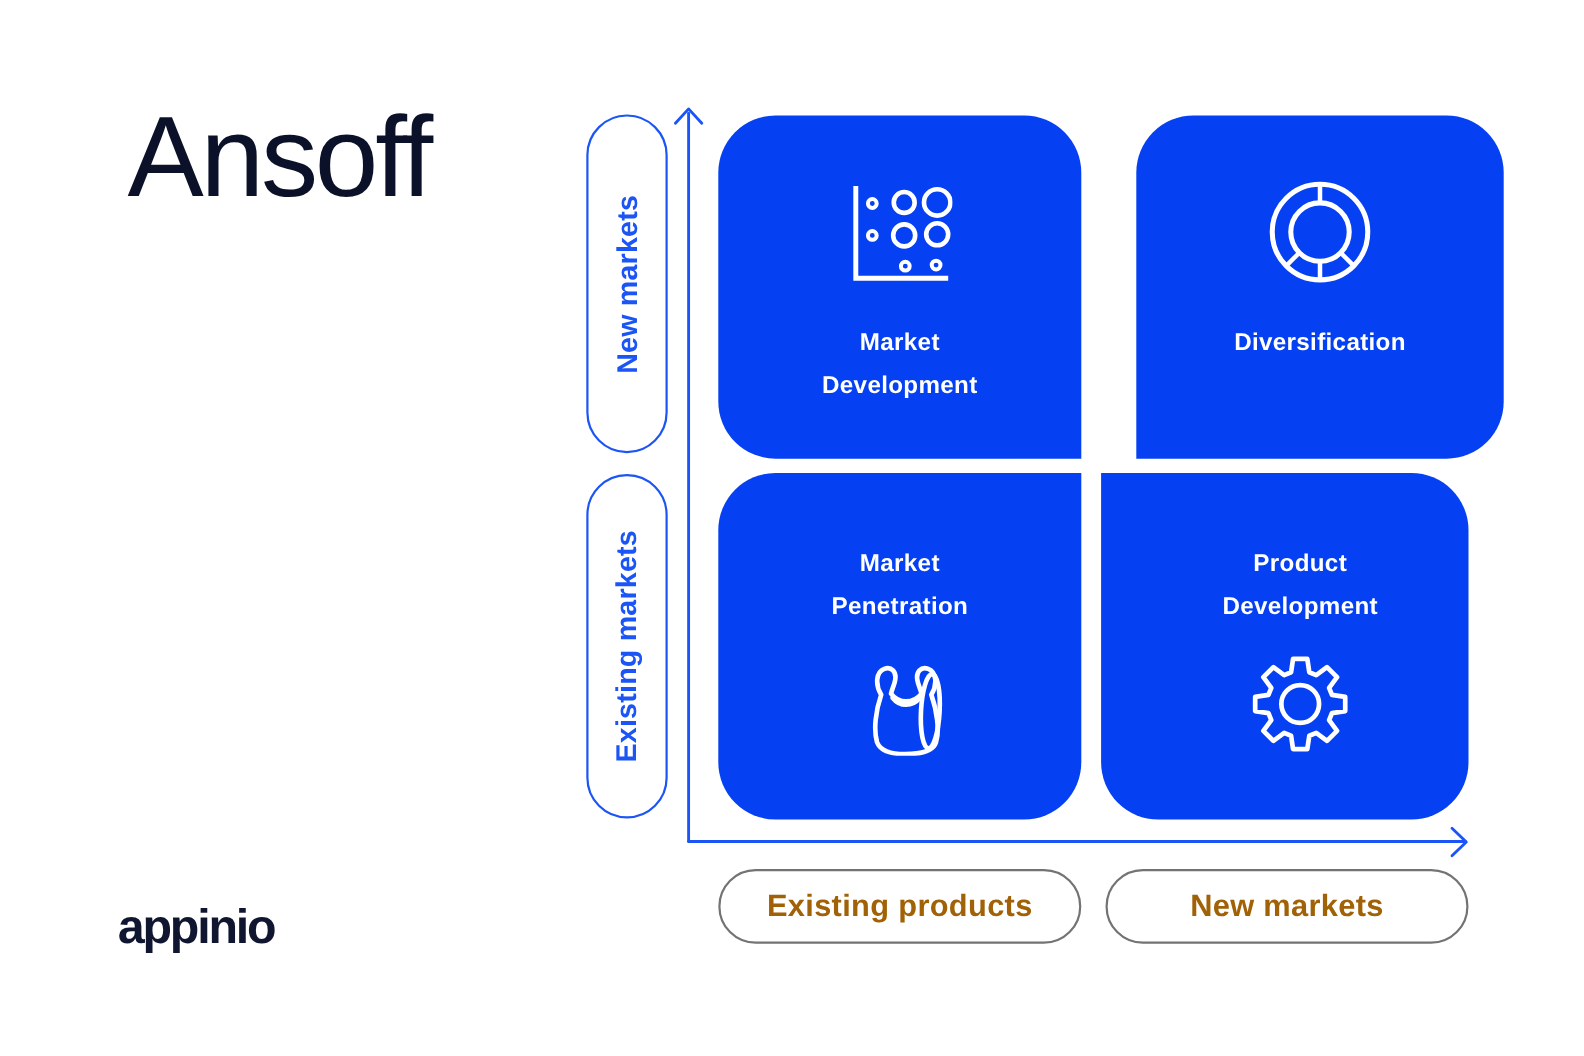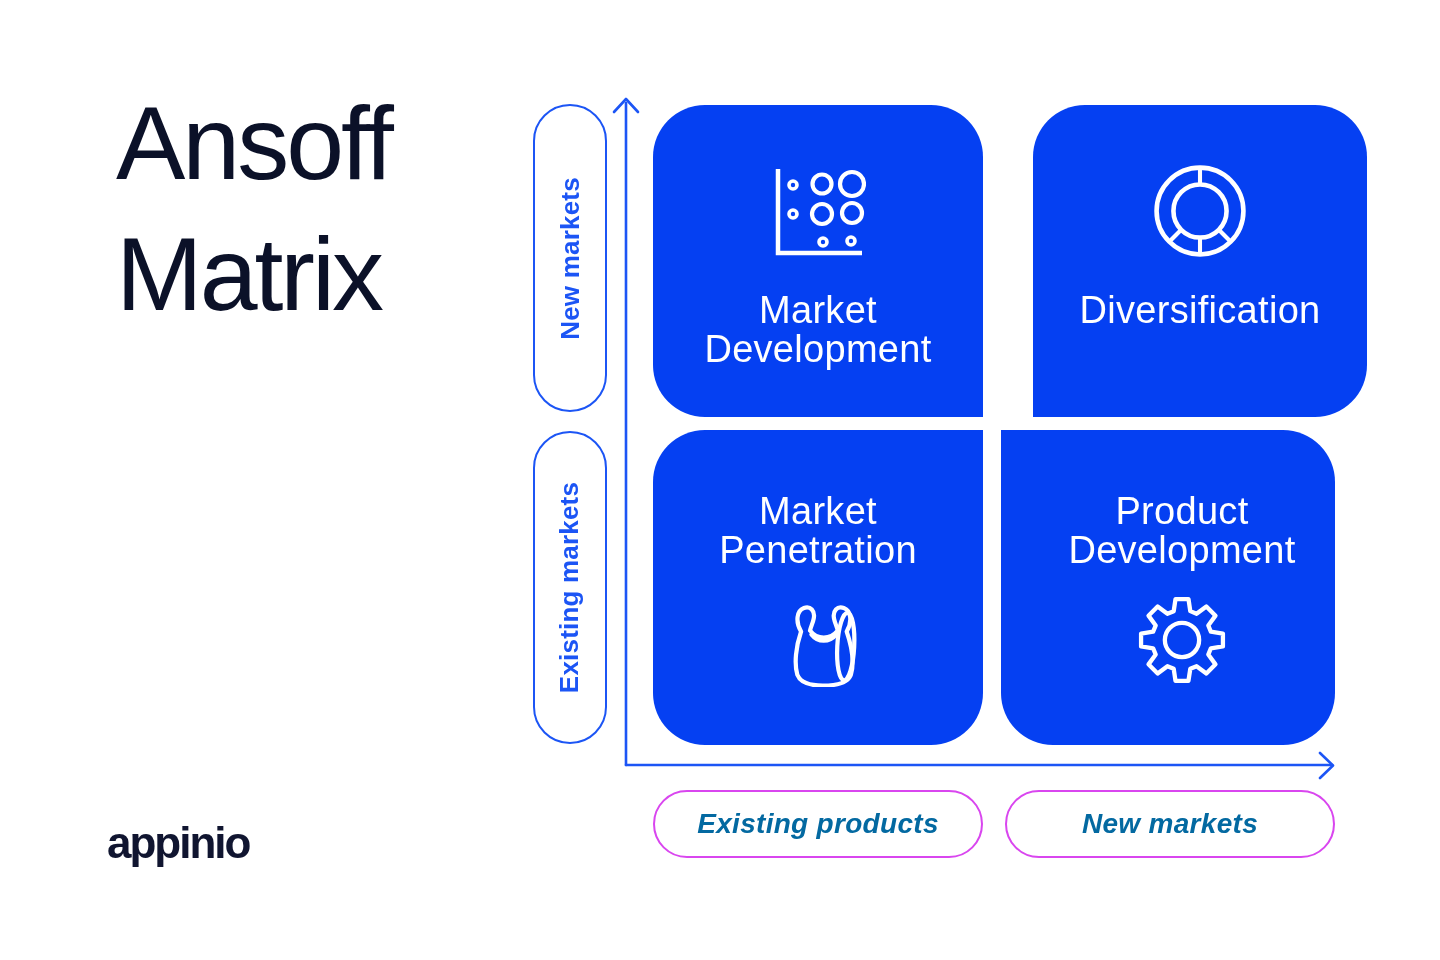--- a/index.html
+++ b/index.html
@@ -40,59 +40,58 @@
   .v-pill.top { top: 104px; height: 308px; }
   .v-pill.bottom { top: 431px; height: 313px; }
   .v-pill .v-text {
     transform: rotate(-90deg); white-space: nowrap;
     font-size: 26px; font-weight: 700; color: #1c55f5; letter-spacing: 0.2px;
   }
 
   
   .h-pill {
     position: absolute; top: 790px; height: 68px; width: 330px;
-    border: 2px solid #d946ef; border-radius: 34px;
+    border: 2px solid #737373; border-radius: 34px;
     display: flex; align-items: center; justify-content: center;
-    font-size: 28px; font-weight: 700; color: #0369a1; letter-spacing: 0.3px; font-style: italic;
+    font-size: 28px; font-weight: 700; color: #a16207; letter-spacing: 0.3px;
   }
   .h-pill.left { left: 653px; }
   .h-pill.right { left: 1005px; }
 
   
   .card {
     position: absolute; background: #0540f2;
     display: flex; flex-direction: column; align-items: center;
   }
   .card.tl { left: 653px;  top: 105px; width: 330px; height: 312px; border-radius: 52px 52px 0 52px; }
   .card.tr { left: 1001px; top: 105px; width: 334px; height: 312px; border-radius: 52px 52px 52px 0; margin-left: 32px; }
   .card.bl { left: 653px;  top: 430px; width: 330px; height: 315px; border-radius: 52px 0 52px 52px; }
   .card.br { left: 1001px; top: 430px; width: 334px; height: 315px; border-radius: 0 52px 52px 52px; padding-left: 28px; }
 
   .card .icon-box { width: 100px; height: 100px; display: flex; align-items: center; justify-content: center; }
   .card.tl .icon-box, .card.tr .icon-box { margin-top: 56px; }
   .card.bl .icon-box, .card.br .icon-box { margin-top: 20px; }
 
   .card .label {
     text-align: center; color: #ffffff;
-    font-size: 38px; line-height: 39px; font-weight: 400; letter-spacing: 0.3px;
+    font-size: 22px; line-height: 39px; font-weight: 700; letter-spacing: 0.3px;
   }
   .card.tl .label, .card.tr .label { margin-top: 30px; }
   .card.bl .label, .card.br .label { margin-top: 62px; }
   .card .label span { display: block; }
 
   .icon-box svg { display: block; }
 </style>
 </head>
 <body>
 
 <div class="canvas">
 
   <h1 class="title">
     <span>Ansoff</span>
-    <span>Matrix</span>
   </h1>
 
   <svg class="axes" viewBox="0 0 1440 960">
     <g stroke="#1c55f5" stroke-width="2.6" fill="none" stroke-linecap="round" stroke-linejoin="round">
       <path d="M626,765 L626,103"></path>
       <path d="M614,112 L626,99 L638,112"></path>
       <path d="M626,765 L1332,765"></path>
       <path d="M1320,753 L1333,765.5 L1320,778"></path>
     </g>
   </svg>

